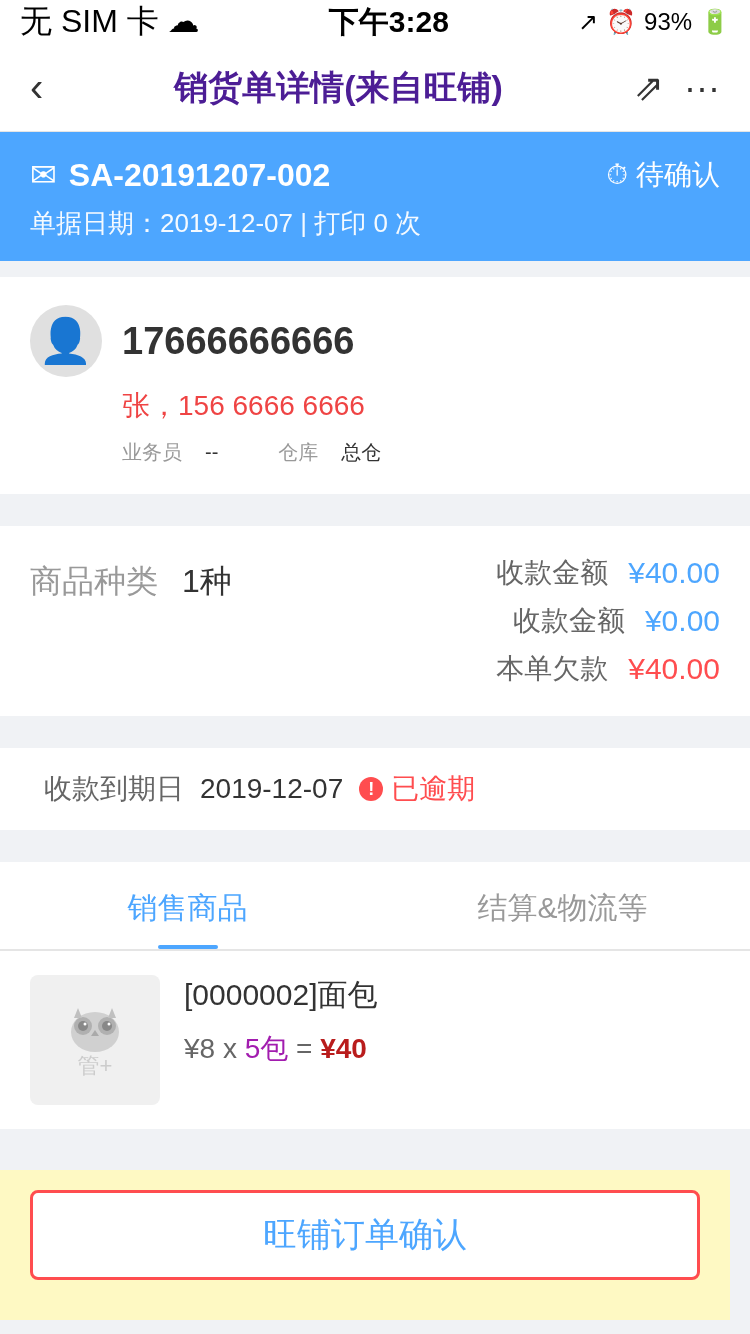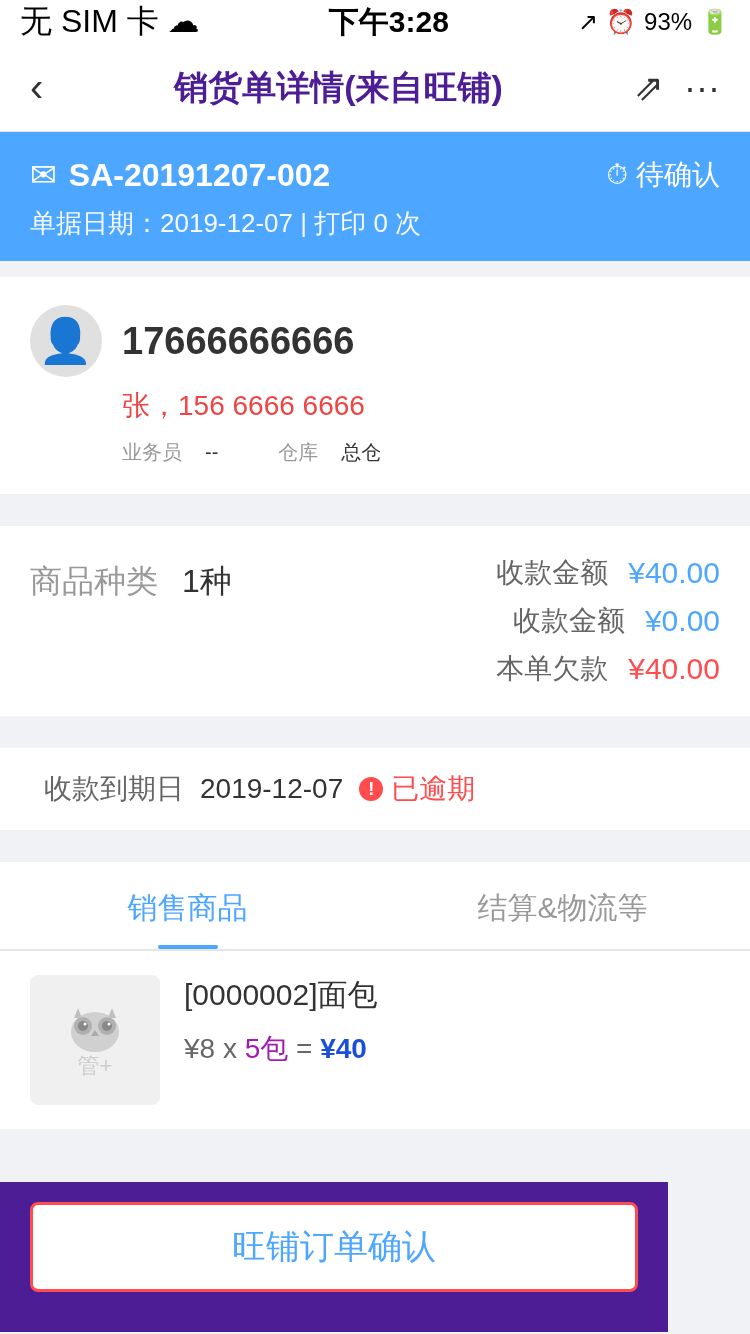--- a/index.html
+++ b/index.html
@@ -327,32 +327,32 @@
       margin-bottom: 14px;
     }
     .product-price-row {
       font-size: 28px;
       color: #666;
     }
     .product-qty {
       color: #a21caf;
     }
     .product-total {
-      color: #1d4ed8;
+      color: #b91c1c;
       font-weight: 600;
     }
 
     
     .confirm-btn-wrap {
       position: fixed;
-      bottom: 2px;
+      bottom: 14px;
       left: 0;
-      width: 668px;
+      width: 730px;
       padding: 20px 30px 40px;
-      background: #4c1d95;
+      background: #fef9c3;
     }
     .confirm-btn {
       width: 100%;
       height: 90px;
       background: #fff;
       border: 3px solid #ff4d4f;
       border-radius: 8px;
       font-size: 34px;
       color: #4da6ff;
       font-weight: 500;

